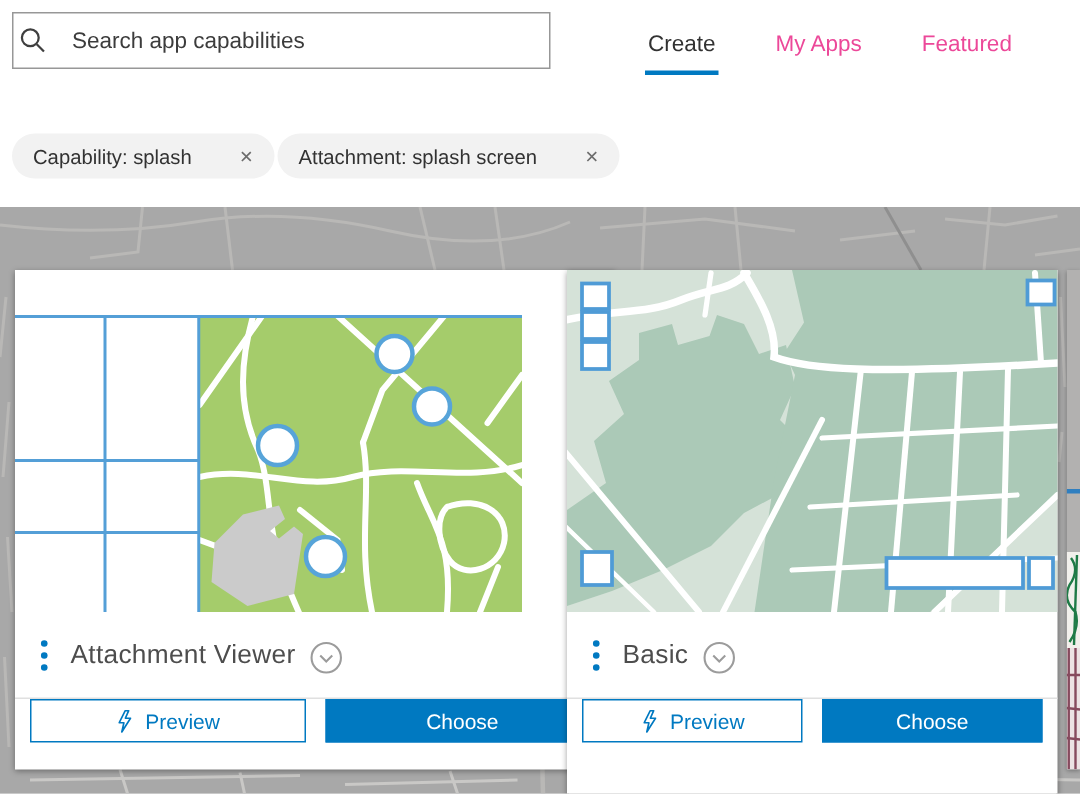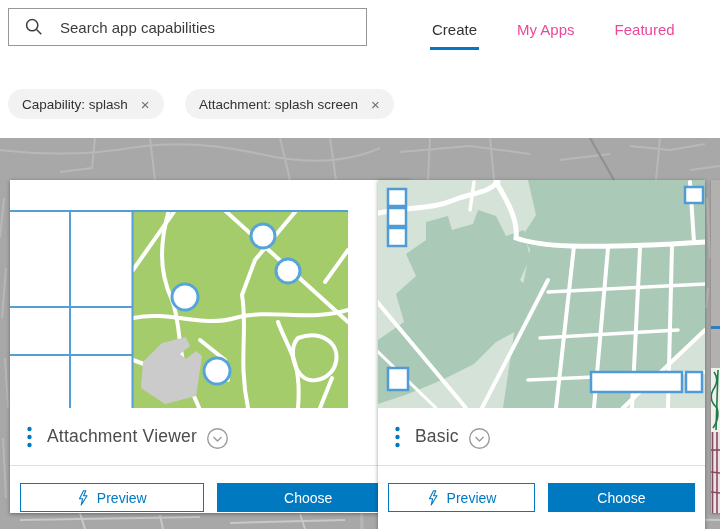--- a/index.html
+++ b/index.html
@@ -1,46 +1,46 @@
 <!DOCTYPE html>
 <html><head>
 <meta charset="utf-8">
 <style>
   html,body{margin:0;padding:0}
   body{width:720px;height:529px;position:relative;overflow:hidden;background:#fff;
        font-family:"Liberation Sans",sans-serif;}
   
   .search-box{position:absolute;left:8px;top:8px;width:359px;height:38px;border:1px solid #979797;
-      background:#fff;display:flex;align-items:center;gap:15px;padding-left:16px;box-sizing:border-box;}
+      background:#fff;display:flex;align-items:center;gap:15px;padding-left:4px;box-sizing:border-box;}
   .search-box input{border:none;outline:none;font-size:15px;color:#2e2e2e;width:290px;
       font-family:"Liberation Sans",sans-serif;background:transparent;}
   .search-box input::placeholder{color:#3c3c3c;opacity:1;}
   .tabs{position:absolute;left:430px;top:21px;display:flex;gap:36px;font-size:15px;}
   .tab{color:#ec4899;padding:0 2px 9px 2px;cursor:pointer;white-space:nowrap;}
   .tab.active{color:#323232;border-bottom:3px solid #0079c1;}
   .chip{position:absolute;top:89px;height:30px;background:#f2f2f2;border-radius:16px;
-      display:flex;align-items:center;gap:13px;padding:0 14px;font-size:13.5px;color:#323232;cursor:pointer;}
+      display:flex;align-items:center;gap:32px;padding:0 14px;font-size:13.5px;color:#323232;cursor:pointer;}
   .chip .x{color:#6d6d6d;font-size:15px;line-height:1;}
   #chip1{left:8px}  #chip2{left:185px}
   
   .map{position:absolute;left:0;top:138px;width:720px;height:391px;background:#a8a8a8;}
   .map svg{display:block}
   
   .card{position:absolute;top:180px;background:#fff;box-shadow:0 1px 4px rgba(0,0,0,.38);}
   #card1{left:10px;width:400px;height:333px;}
   #card2{left:378px;width:327px;height:364px;}
   .thumb{display:block;cursor:pointer}
   .thumb svg{display:block}
   .thumb-header{height:30px;background:#fff;}
   .title-row{height:58px;display:flex;align-items:center;padding:0 17px;box-sizing:border-box;
       border-bottom:1px solid #e0e0e0;}
   .kebab{margin-right:15px;cursor:pointer;flex:none;display:flex;}
   .card-title{font-size:17.5px;color:#4d4d4d;letter-spacing:.2px;white-space:nowrap;}
   .chev{margin-left:9px;margin-top:3px;cursor:pointer;flex:none;display:flex;}
-  .btn-row{height:46px;display:flex;align-items:flex-end;padding:0 10px;gap:13px;}
+  .btn-row{height:46px;display:flex;align-items:flex-start;padding:0 10px;gap:13px;}
   .btn{height:29px;flex:1;display:flex;align-items:center;justify-content:center;gap:9px;
       font-size:14px;cursor:pointer;box-sizing:border-box;font-family:"Liberation Sans",sans-serif;}
   .btn.preview{background:#fff;border:1px solid #0079c1;color:#0079c1;}
   .btn.choose{background:#0079c1;border:1px solid #0079c1;color:#fff;}
   
   .sliver{position:absolute;left:711px;top:180px;width:9px;height:333px;overflow:hidden;
       box-shadow:0 1px 3px rgba(0,0,0,.3);}
 </style>
 </head>
 <body>

